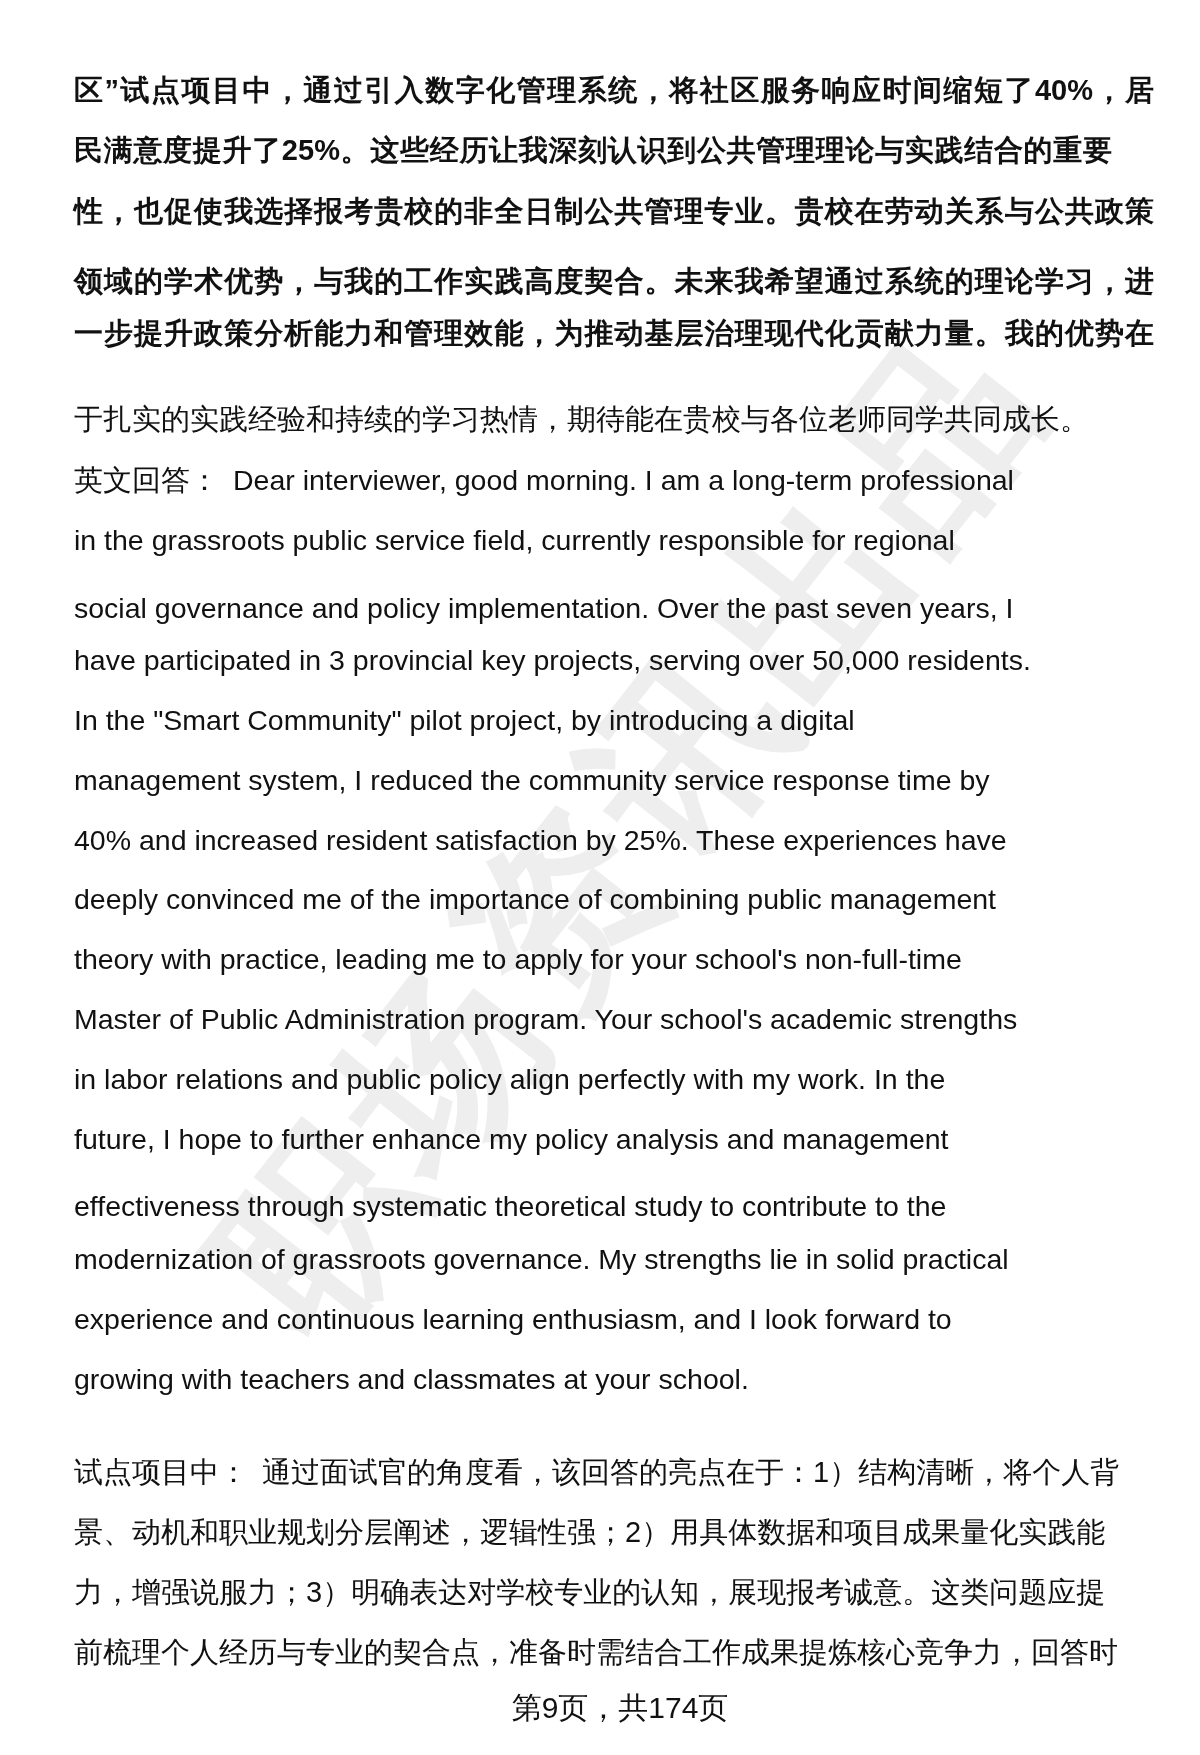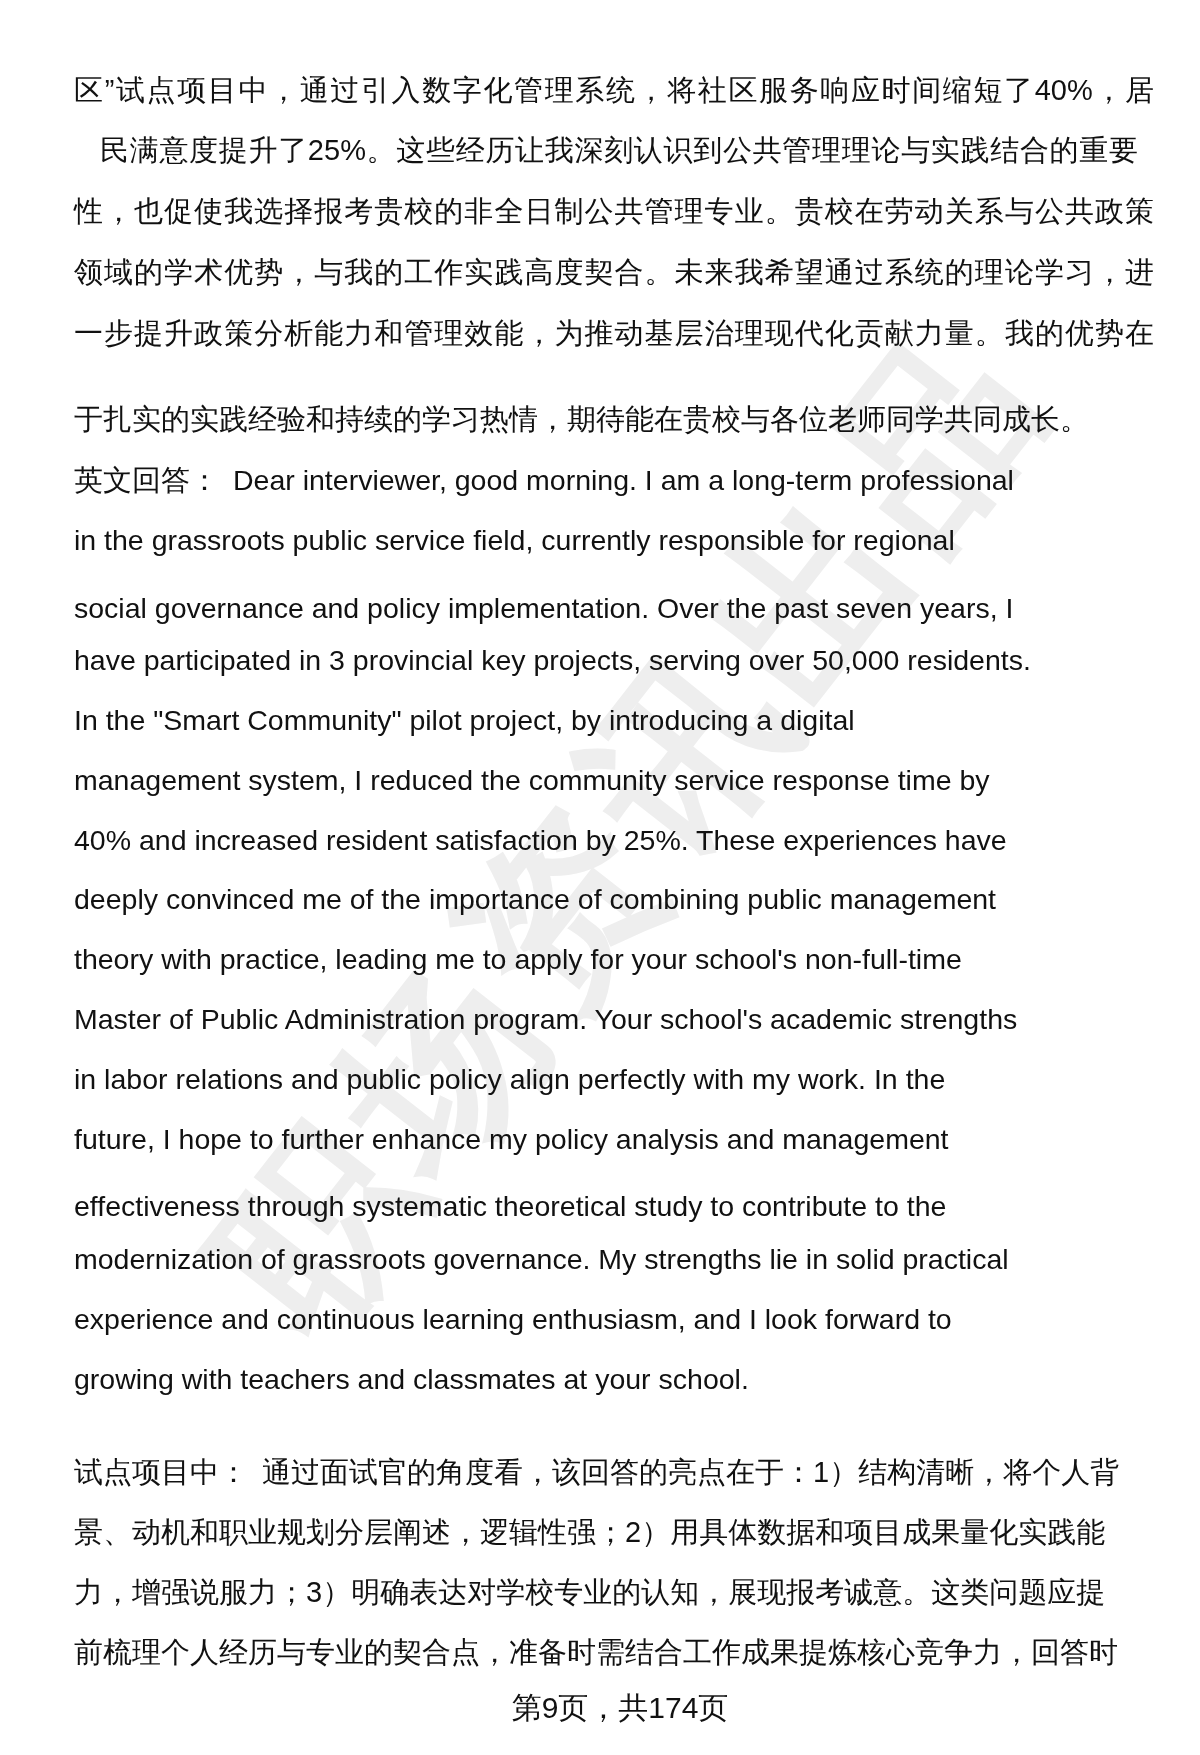--- a/index.html
+++ b/index.html
@@ -6,37 +6,37 @@
   body { width: 1200px; height: 1755px; position: relative; overflow: hidden;
          font-family: "Liberation Sans", "DejaVu Sans", sans-serif; color: #111111; }
   .watermark { position: absolute; left: 180px; top: 380px; width: 900px; height: 900px;
                pointer-events: none; display: flex; align-items: center; justify-content: center; }
   .watermark span { display: block; transform: rotate(-52deg); font-size: 190px; font-weight: bold;
                     color: #eeeeee; letter-spacing: 10px; white-space: nowrap;
                     font-family: "DejaVu Sans", sans-serif; }
   .line { position: absolute; left: 74px; height: 40px; line-height: 40px; white-space: nowrap;
           font-size: 28.5px; }
   .cn { font-size: 29px; }
-  .full { width: 1080px; text-align: justify; text-align-last: justify; }
+  .full { width: 1080px; text-align: justify; text-align-last: justify; font-weight: bold; }
   .footer { position: absolute; top: 1688px; left: 0; width: 1240px; text-align: center;
             font-size: 30px; line-height: 40px; }
   .label-gap { display: inline-block; width: 14px; }
 </style>
 </head>
 <body>
 
 <div class="watermark">
   <span>职场资讯出品</span>
 </div>
 
 <div>
   <div class="line cn full" style="top:70px">区”试点项目中，通过引入数字化管理系统，将社区服务响应时间缩短了40%，居</div>
-  <div class="line cn full" style="top:130px; width:1038px;margin-left:26px;">民满意度提升了25%。这些经历让我深刻认识到公共管理理论与实践结合的重要</div>
+  <div class="line cn full" style="top:130px; width:1038px;">民满意度提升了25%。这些经历让我深刻认识到公共管理理论与实践结合的重要</div>
   <div class="line cn full" style="top:191px">性，也促使我选择报考贵校的非全日制公共管理专业。贵校在劳动关系与公共政策</div>
-  <div class="line cn full" style="top:252px">领域的学术优势，与我的工作实践高度契合。未来我希望通过系统的理论学习，进</div>
+  <div class="line cn full" style="top:261px">领域的学术优势，与我的工作实践高度契合。未来我希望通过系统的理论学习，进</div>
   <div class="line cn full" style="top:313px">一步提升政策分析能力和管理效能，为推动基层治理现代化贡献力量。我的优势在</div>
   <div class="line cn" style="top:374px; width:1010px; text-align:justify; text-align-last:justify;margin-top:25px;">于扎实的实践经验和持续的学习热情，期待能在贵校与各位老师同学共同成长。</div>
 </div>
 
 <div>
   <div class="line" style="top:460px">
     <span class="cn">英文回答：</span><span class="label-gap"></span><span>Dear interviewer, good morning. I am a long-term professional</span>
   </div>
   <div class="line" style="top:520px">in the grassroots public service field, currently responsible for regional</div>
   <div class="line" style="top:588px">social governance and policy implementation. Over the past seven years, I</div>

